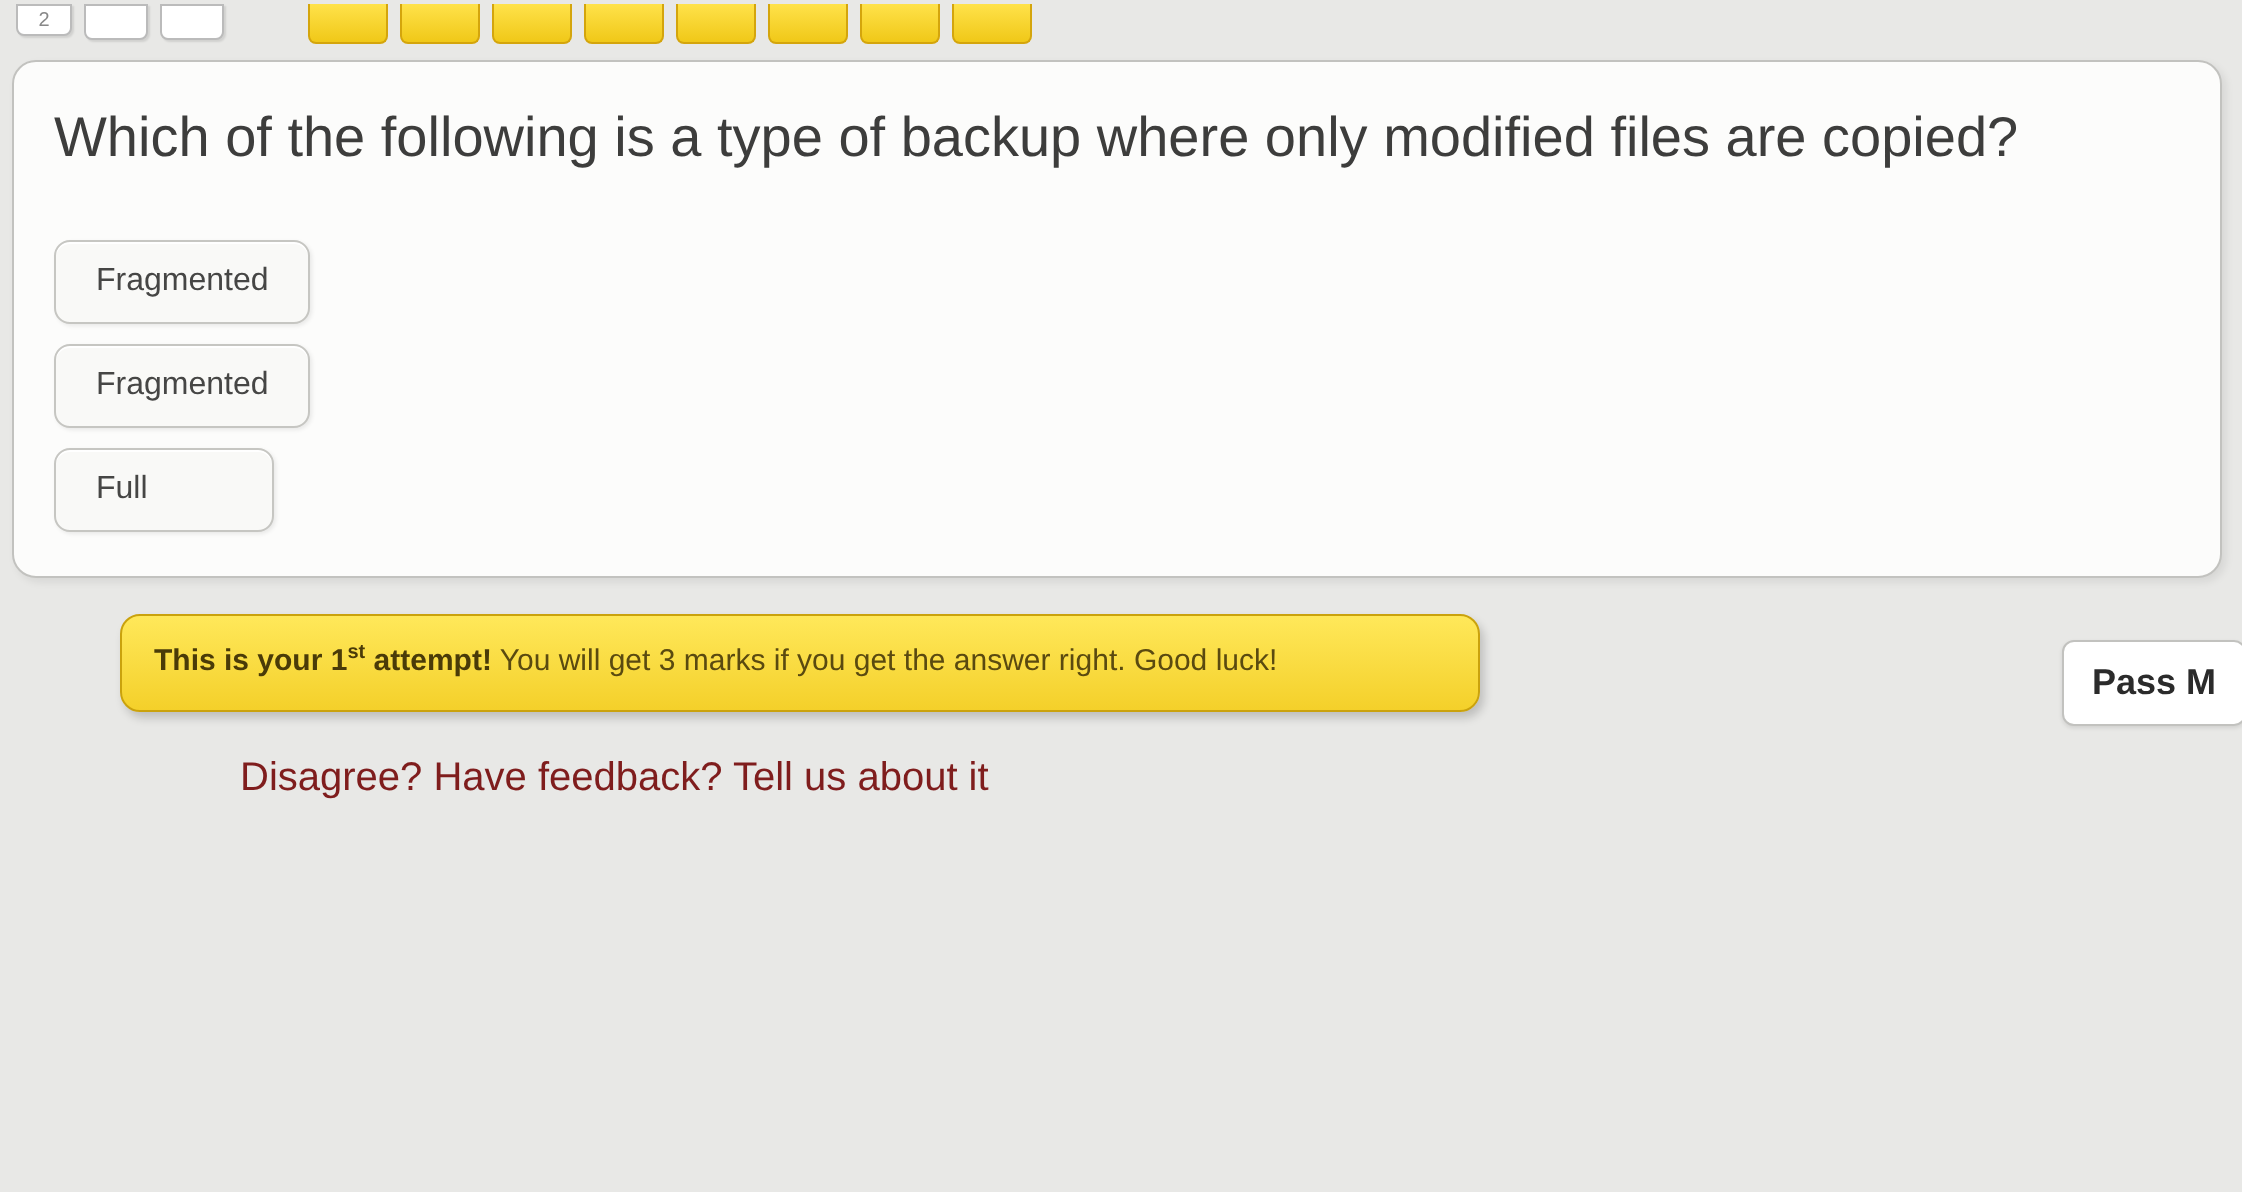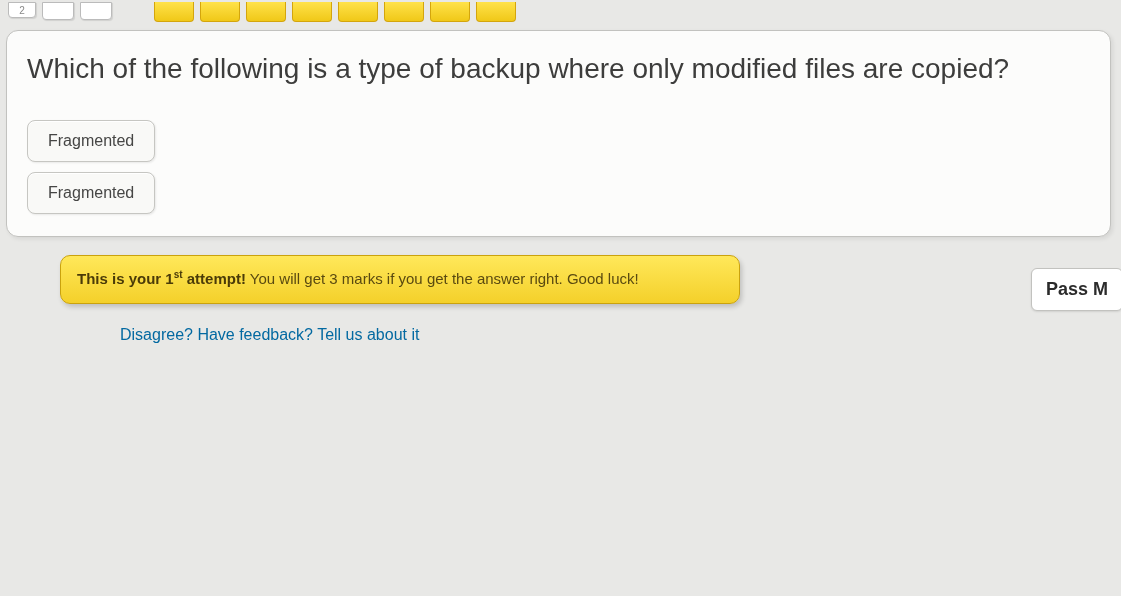--- a/index.html
+++ b/index.html
@@ -108,22 +108,22 @@
       box-shadow: 0 1px 2px rgba(0,0,0,.1);
       align-self: center;
       position: relative;
       right: -2px;
       top: 10px;
     }
     .feedback-row {
       padding: 22px 0 0 120px;
     }
     .feedback-link {
-      color: #0369a1;
-      font-size: 16px;
+      color: #7f1d1d;
+      font-size: 20px;
       text-decoration: none;
       cursor: pointer;
     }
   </style>
 </head>
 <body>
 
 <div class="top-row">
   <div class="top-btn num">2</div>
   <div class="top-btn"></div>
@@ -137,20 +137,21 @@
   <div class="top-yellow"></div>
   <div class="top-yellow"></div>
   <div class="top-yellow"></div>
 </div>
 
 <div class="question-card">
   <div class="question-text">Which of the following is a type of backup where only modified files are copied?</div>
   <div class="options">
     <button class="option-btn">Fragmented</button>
     <button class="option-btn">Fragmented</button>
+    <button class="option-btn">Full</button>
   </div>
 </div>
 
 <div class="below-row">
   <div class="attempt-banner">
     <b><span>This is your 1</span><sup>st</sup><span> attempt!</span></b><span> You will get 3 marks if you get the answer right. Good luck!</span>
   </div>
   <button class="pass-btn">Pass M</button>
 </div>
 

